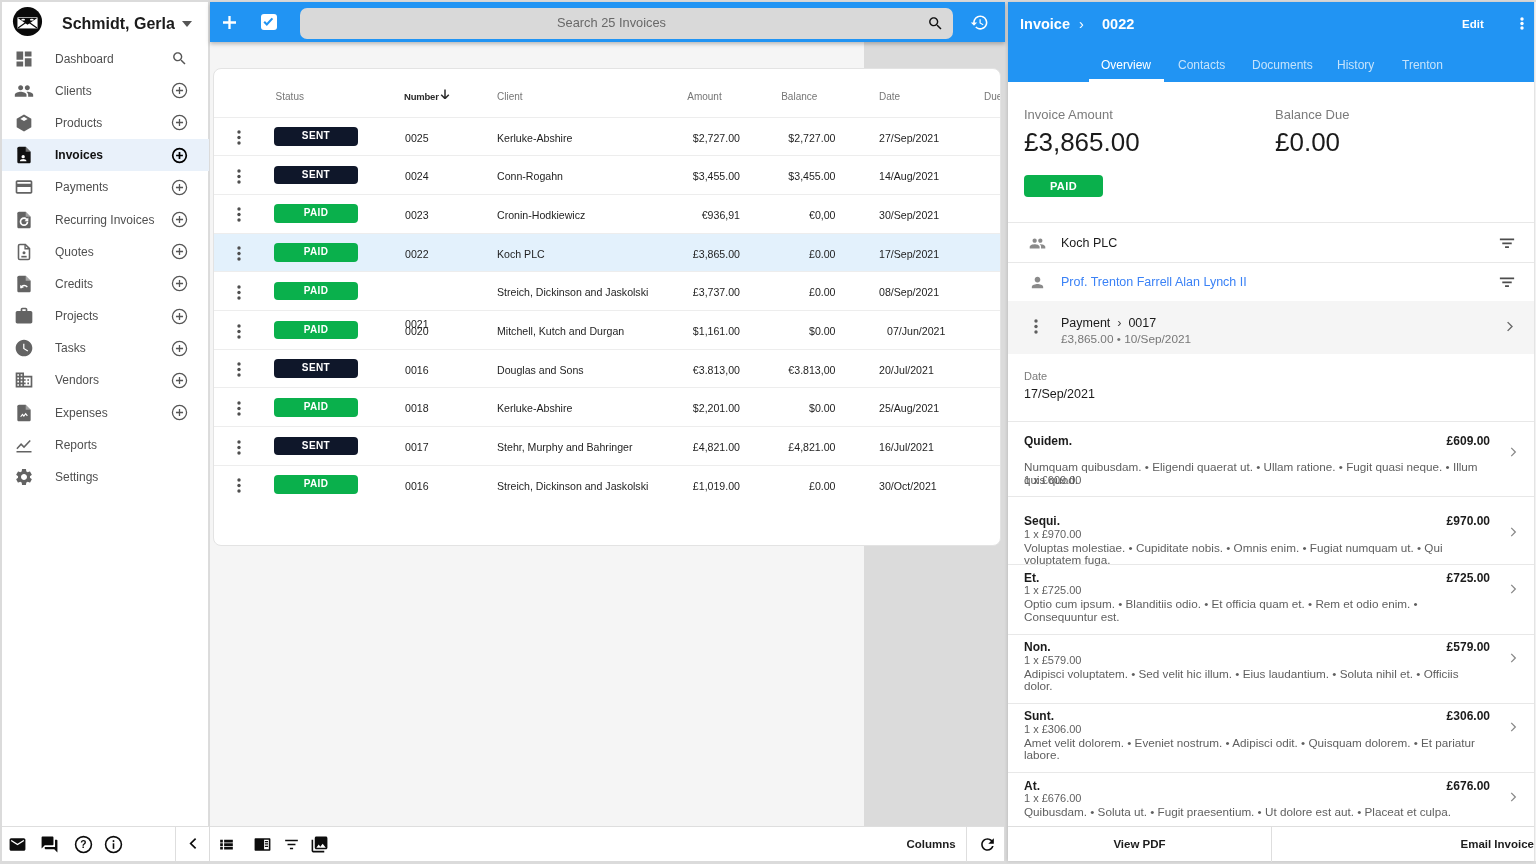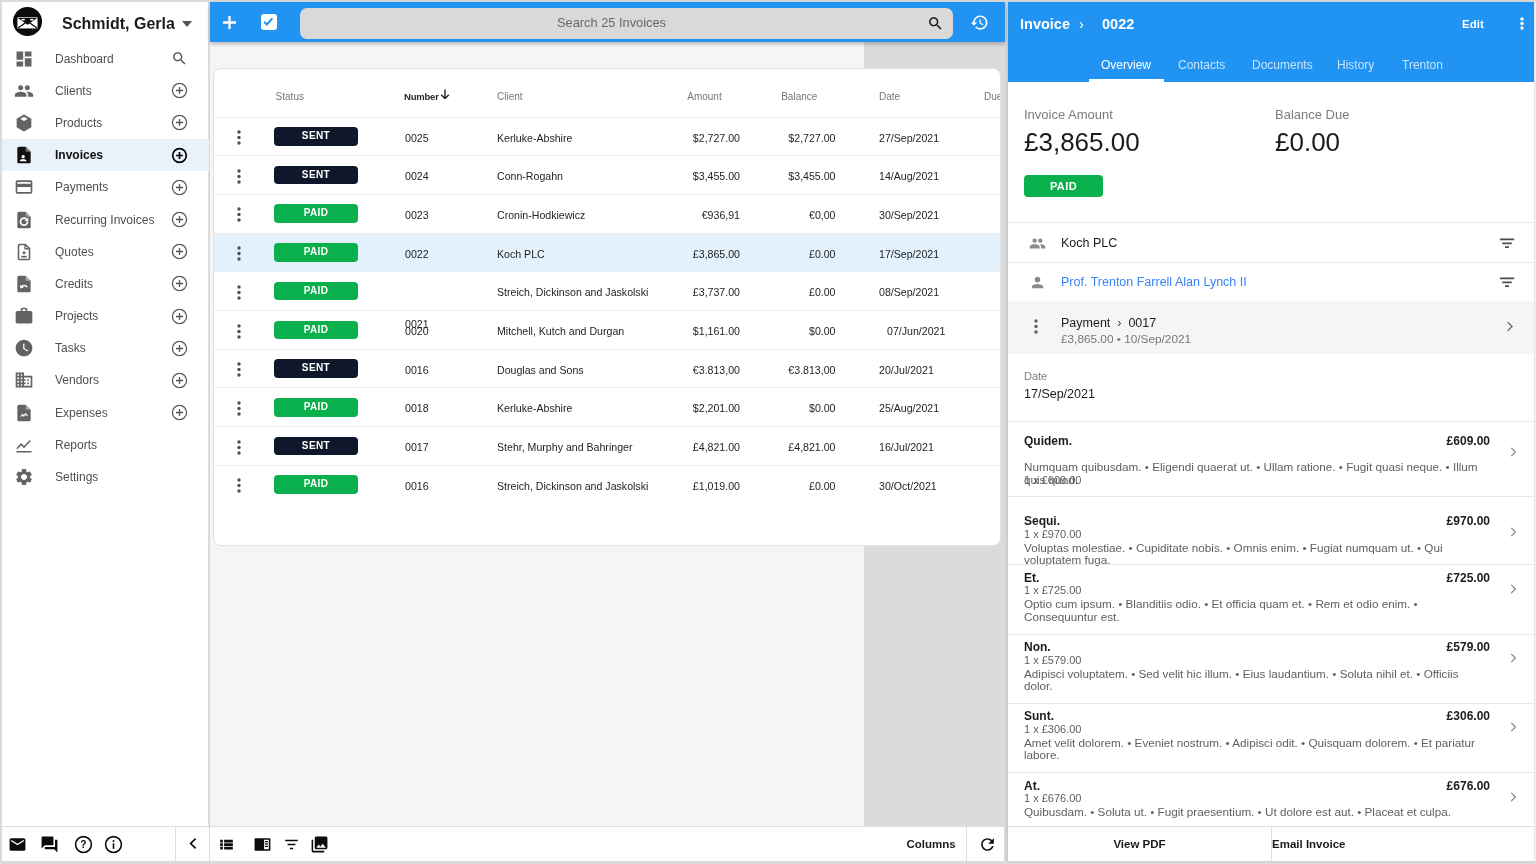--- a/index.html
+++ b/index.html
@@ -675,17 +675,17 @@
         <span class="abs" style="left:498px;top:11px;">
             <svg width="14" height="14" viewBox="0 0 24 24" fill="none" stroke="#888" stroke-width="2.2">
               <path d="M9 5l7 7-7 7"></path>
             </svg>
           </span>
       </div>
     </div>
     <div id="rfoot" class="abs">
       <span class="abs" style="left:0;top:0;width:263px;height:35px;text-align:center;line-height:34px;font-size:11.5px;font-weight:bold;color:#1d1d1d;">View PDF</span>
       <span class="abs" style="left:263px;top:0;width:1px;height:35px;background:#dedede;"></span>
-      <span class="abs" style="left:264px;top:0;width:262px;height:35px;text-align:left;line-height:34px;font-size:11.5px;font-weight:bold;color:#1d1d1d;">Email Invoice</span>
+      <span class="abs" style="left:264px;top:0;width:262px;height:35px;text-align:right;line-height:34px;font-size:11.5px;font-weight:bold;color:#1d1d1d;">Email Invoice</span>
     </div>
   </div>
   <div id="rscroll" class="abs"></div>
 </div>
 
 </body></html>

